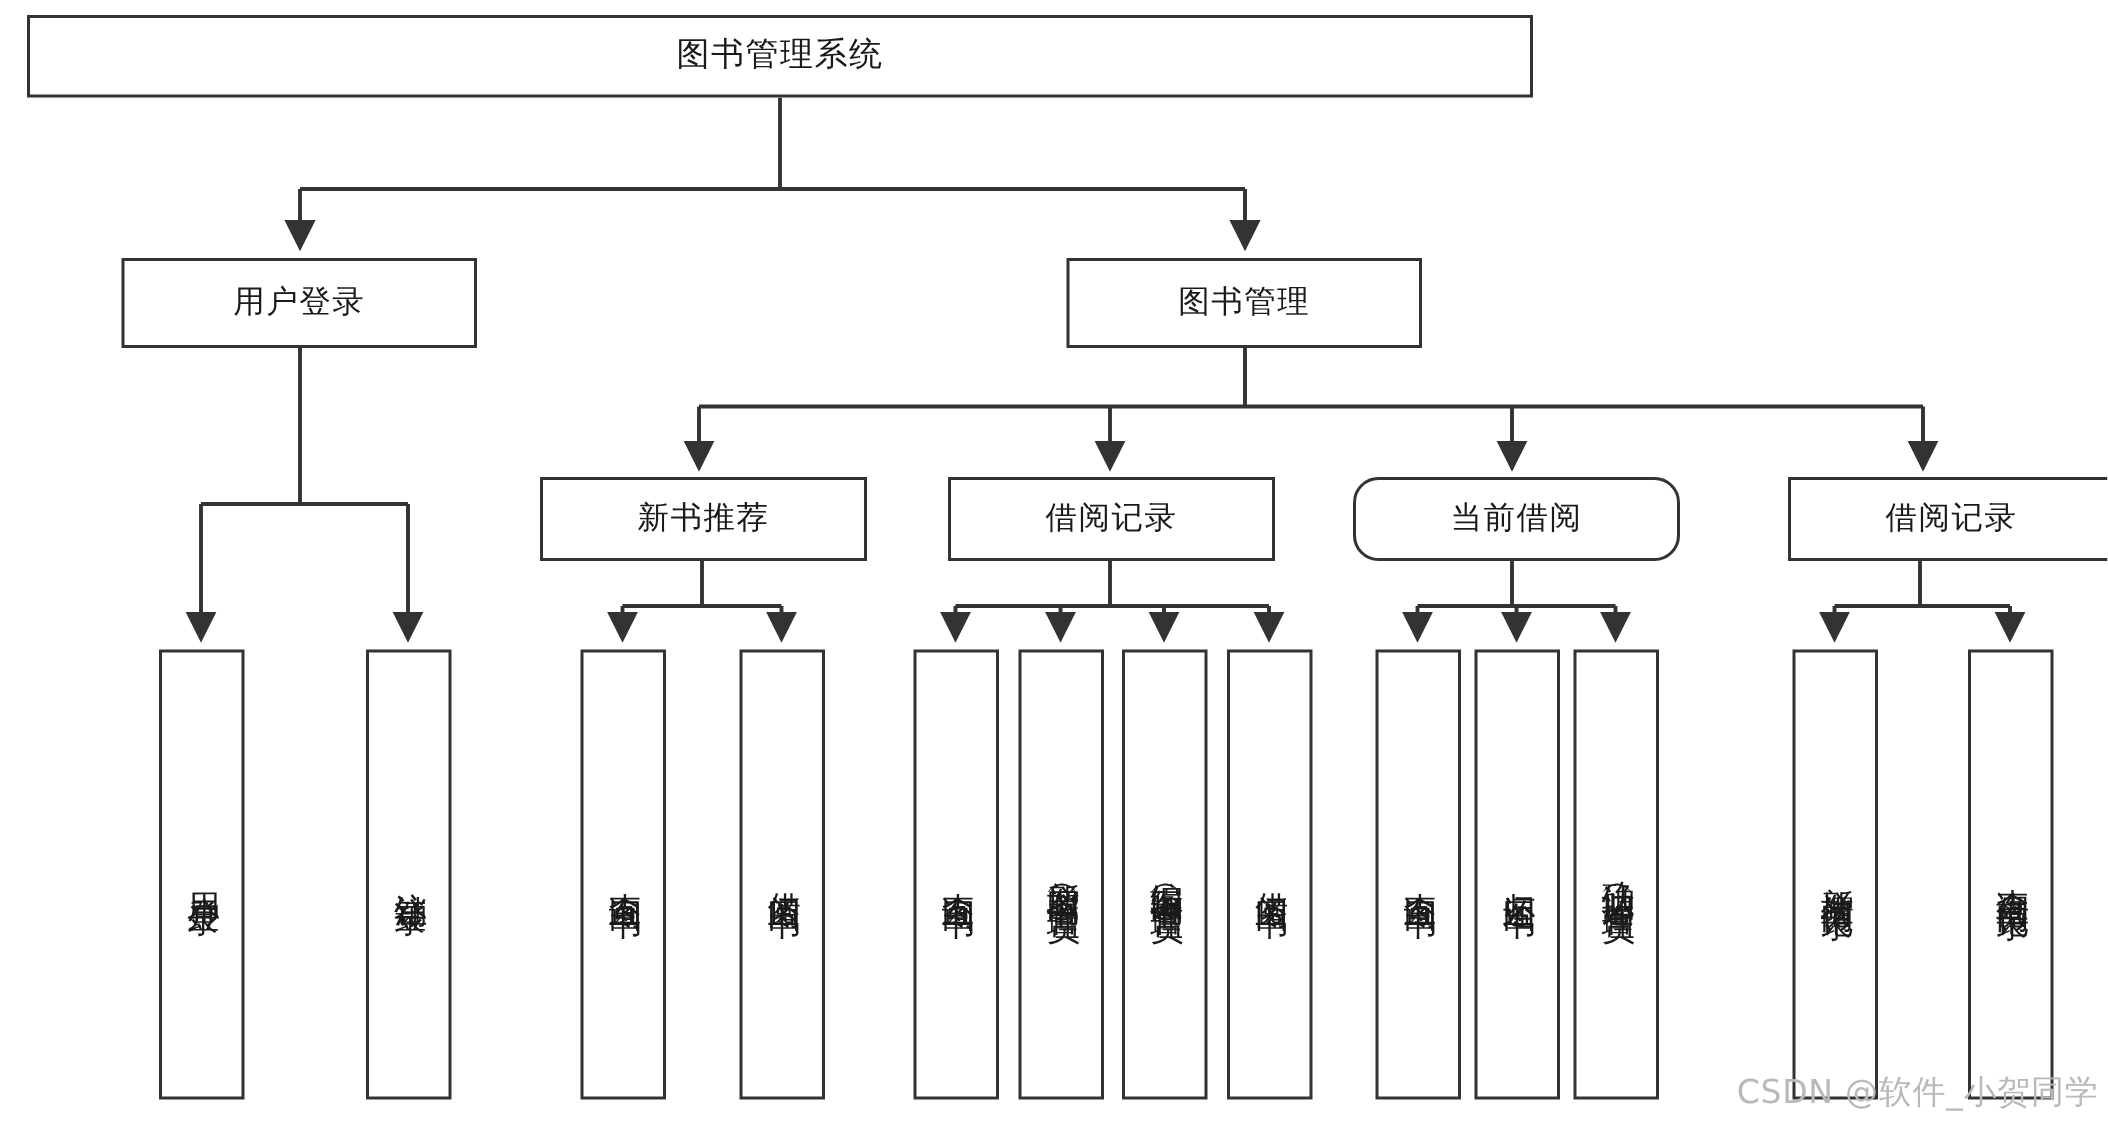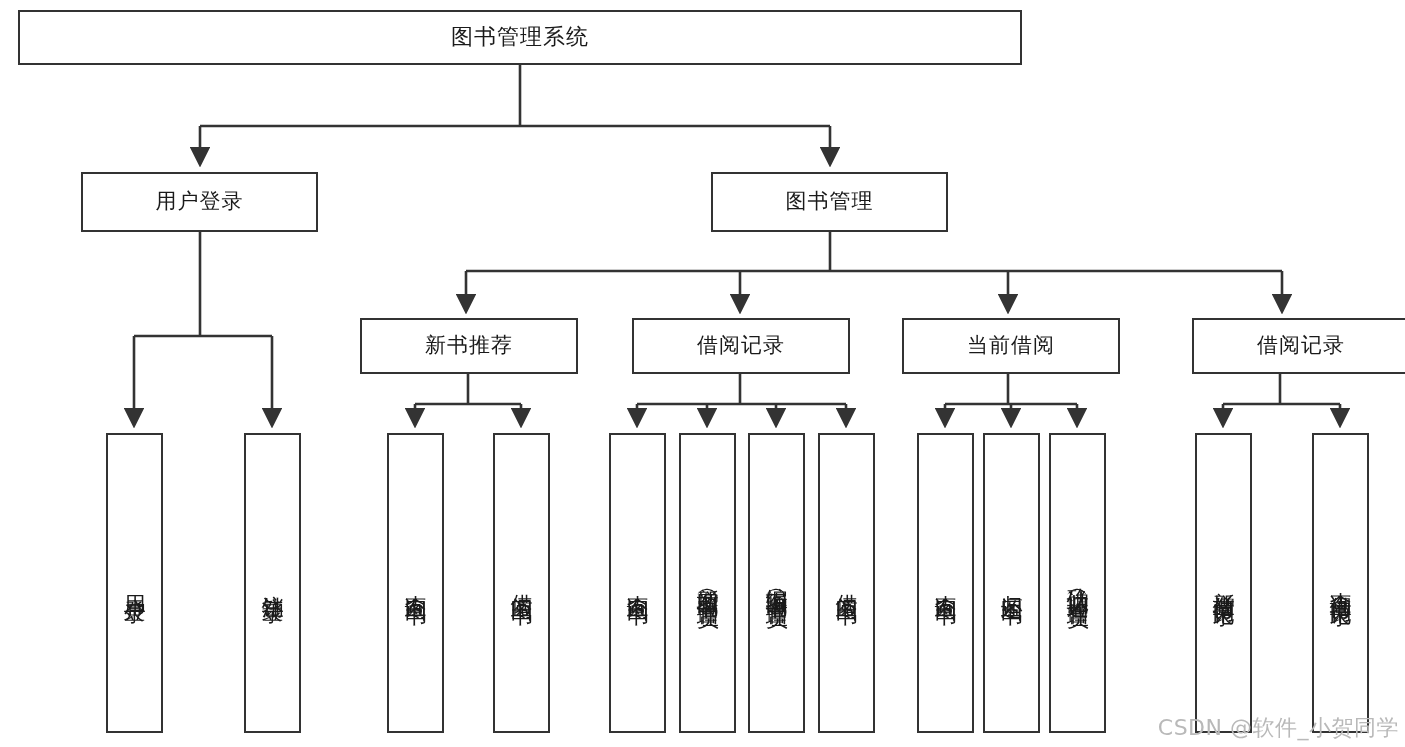--- a/index.html
+++ b/index.html
@@ -132,21 +132,21 @@
   <div class="node h" style="left:711px;top:172px;width:237px;height:60px;">
     <span class="lbl">图书管理</span>
   </div>
 
   <div class="node h" style="left:360px;top:318px;width:218px;height:56px;">
     <span class="lbl">新书推荐</span>
   </div>
   <div class="node h" style="left:632px;top:318px;width:218px;height:56px;">
     <span class="lbl">借阅记录</span>
   </div>
-  <div class="node h" style="left:902px;top:318px;width:218px;height:56px;">
+  <div class="node h" style="left:902px;top:318px;width:218px;height:56px;border-radius:17px;">
     <span class="lbl">当前借阅</span>
   </div>
   <div class="node h" style="left:1172px;top:318px;width:218px;height:56px;margin-left:20px;">
     <span class="lbl">借阅记录</span>
   </div>
 
   <div class="node v" style="left:106px;top:433px;width:57px;height:300px;">
     <span class="lbl">用户登录</span>
   </div>
   <div class="node v" style="left:244px;top:433px;width:57px;height:300px;">

